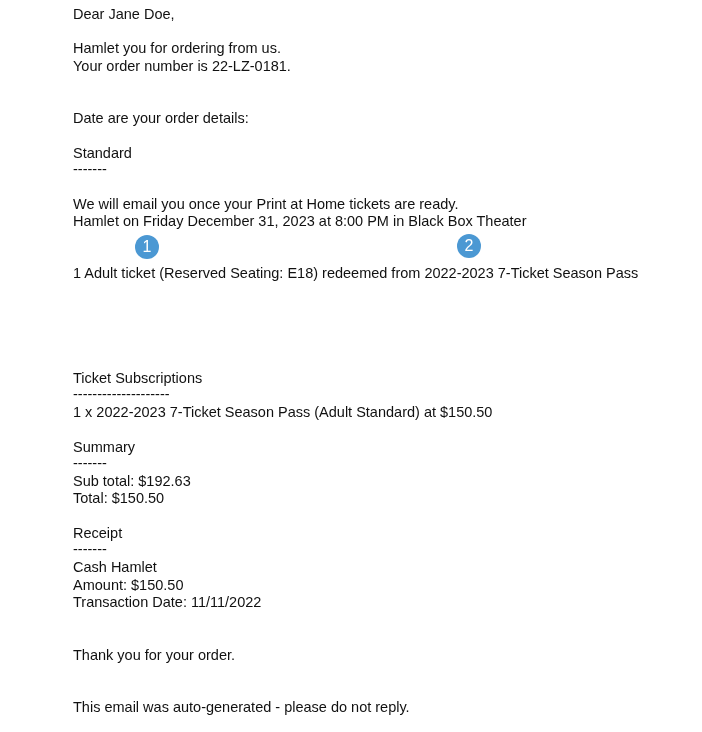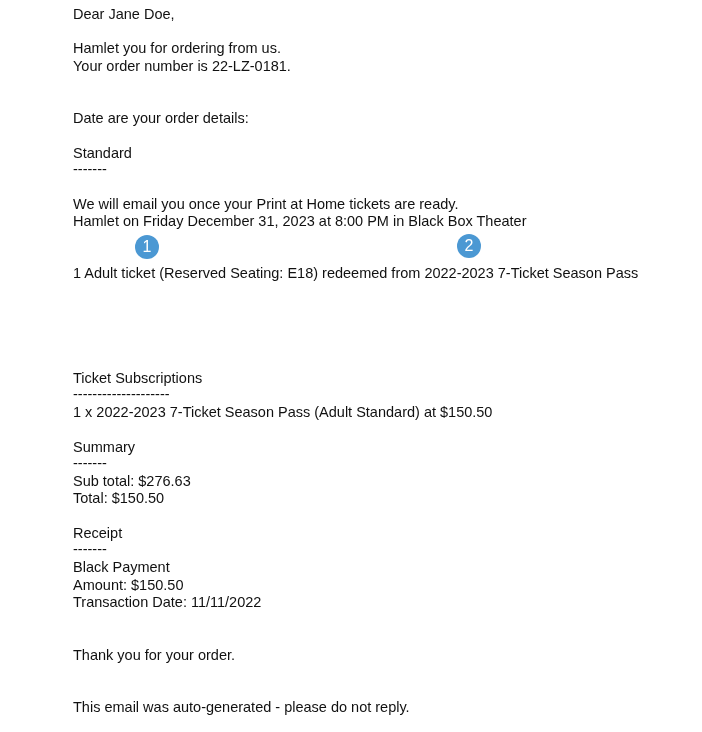--- a/index.html
+++ b/index.html
@@ -28,24 +28,24 @@
   <div class="badge" style="left:457px; top:234px">2</div>
 
   <div class="line" style="top:265px">1 Adult ticket (Reserved Seating: E18) redeemed from 2022-2023 7-Ticket Season Pass</div>
 
   <div class="line" style="top:370px">Ticket Subscriptions</div>
   <div class="line" style="top:386px">--------------------</div>
   <div class="line" style="top:404px">1 x 2022-2023 7-Ticket Season Pass (Adult Standard) at $150.50</div>
 
   <div class="line" style="top:439px">Summary</div>
   <div class="line" style="top:455px">-------</div>
-  <div class="line" style="top:473px">Sub total: $276.63</div>
+  <div class="line" style="top:473px">Sub total: $192.63</div>
   <div class="line" style="top:490px">Total: $150.50</div>
 
   <div class="line" style="top:525px">Receipt</div>
   <div class="line" style="top:541px">-------</div>
-  <div class="line" style="top:559px">Black Payment</div>
+  <div class="line" style="top:559px">Cash Hamlet</div>
   <div class="line" style="top:577px">Amount: $150.50</div>
   <div class="line" style="top:594px">Transaction Date: 11/11/2022</div>
 
   <div class="line" style="top:647px">Thank you for your order.</div>
   <div class="line" style="top:699px">This email was auto-generated - please do not reply.</div>
 </div>
 
 </body></html>

